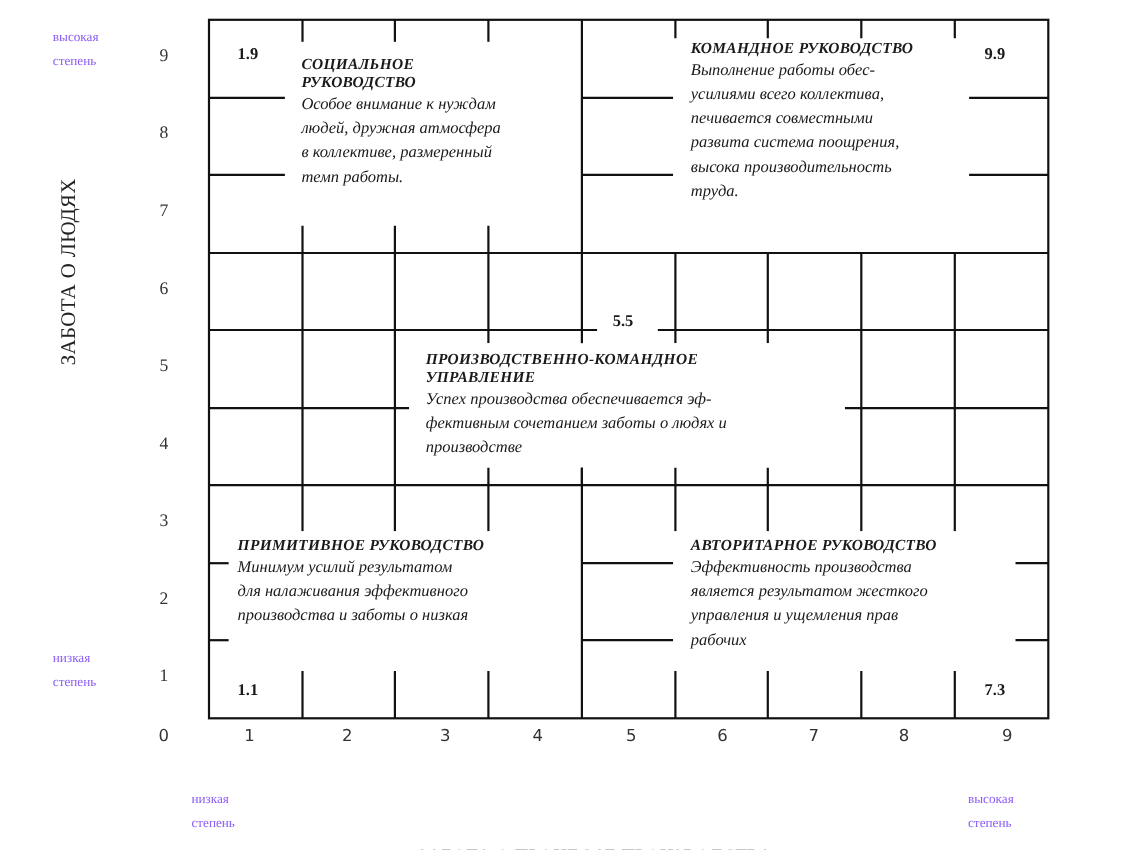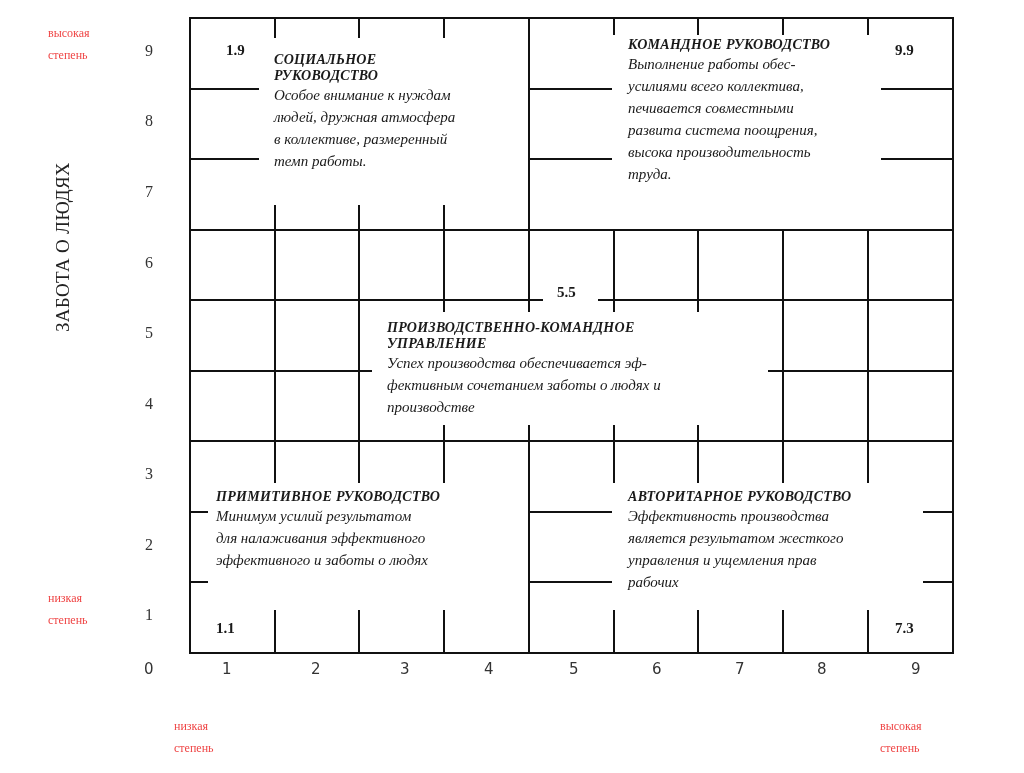--- a/index.html
+++ b/index.html
@@ -1,19 +1,19 @@
 <!DOCTYPE html>
 <html><head>
 <meta charset="utf-8">
 <style>
   html, body { margin: 0; padding: 0; background: #ffffff; }
   body { width: 1024px; height: 773px; position: relative; overflow: hidden;
          font-family: "Liberation Serif", "DejaVu Serif", serif; color: #1a1a1a; }
   svg.grid { position: absolute; left: 0; top: 0; }
-  .ylab-small, .xlab-small { position: absolute; font-size: 12px; line-height: 22px; color: #ef4444; }
+  .ylab-small, .xlab-small { position: absolute; font-size: 12px; line-height: 22px; color: #8b5cf6; }
   .tick { position: absolute; font-size: 15px; color: #333; font-family: "DejaVu Sans", sans-serif; }
   .ytick { font-family: "Liberation Serif", serif; font-size: 16px; }
   .axis-title { position: absolute; font-size: 17px; letter-spacing: 0.3px; color: #222; }
   .ytitle { transform-origin: left top; transform: rotate(-90deg); font-size: 19px; white-space: nowrap; }
   .box { position: absolute; background: #fff; padding: 0; font-style: italic; }
   .box .title { font-weight: bold; font-size: 14px; line-height: 16px; letter-spacing: 0.3px; }
   .box .desc { font-size: 15px; line-height: 22px; }
   .coord { position: absolute; font-weight: bold; font-size: 15px; background: #fff; }
 </style>
 </head>
@@ -120,21 +120,21 @@
 <div class="xlab-small" style="left:174px; top:715px;">
   <div>низкая</div>
   <div>степень</div>
 </div>
 <div class="axis-title" style="left:380px; top:733px;margin-top:36px;">ЗАБОТА О ПРОЦЕССЕ ПРОИЗВОДСТВА</div>
 <div class="xlab-small" style="left:880px; top:715px;">
   <div>высокая</div>
   <div>степень</div>
 </div>
 
-<div class="coord" style="left:216px; top:42px;margin-left:10px;">1.9</div>
+<div class="coord" style="left:216px; top:42px;">1.9</div>
 <div class="coord" style="left:895px; top:42px;">9.9</div>
 <div class="coord" style="left:543px; top:282px; padding:2px 14px;">5.5</div>
 <div class="coord" style="left:216px; top:620px;">1.1</div>
 <div class="coord" style="left:895px; top:620px;">7.3</div>
 
 <div class="box" style="left:262px; top:40px; width:260px; height:165px; padding:12px 0 0 12px; box-sizing:border-box;">
   <div class="title">
     <div>СОЦИАЛЬНОЕ</div>
     <div>РУКОВОДСТВО</div>
   </div>
@@ -172,21 +172,21 @@
   </div>
 </div>
 
 <div class="box" style="left:208px; top:483px; width:318px; height:110px; padding:6px 0 0 8px; box-sizing:border-box;">
   <div class="title">
     <div>ПРИМИТИВНОЕ РУКОВОДСТВО</div>
   </div>
   <div class="desc">
     <div>Минимум усилий результатом</div>
     <div>для налаживания эффективного</div>
-    <div>эффективного и заботы о людях</div>
+    <div>производства и заботы о низкая</div>
   </div>
 </div>
 
 <div class="box" style="left:612px; top:483px; width:311px; height:127px; padding:6px 0 0 16px; box-sizing:border-box;">
   <div class="title">
     <div>АВТОРИТАРНОЕ РУКОВОДСТВО</div>
   </div>
   <div class="desc">
     <div>Эффективность производства</div>
     <div>является результатом жесткого</div>

